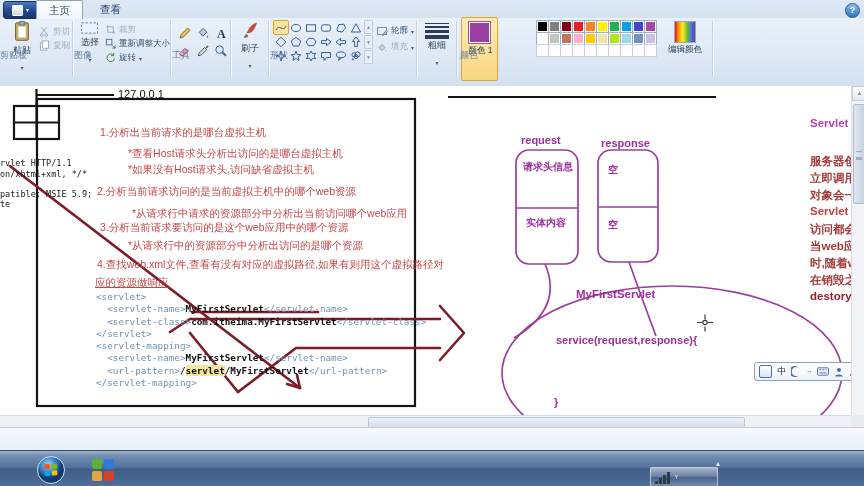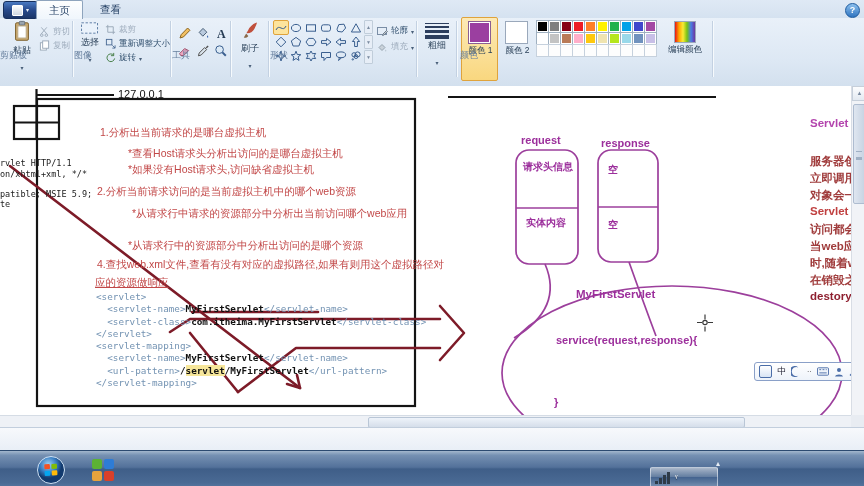--- a/index.html
+++ b/index.html
@@ -323,24 +323,20 @@
       <div style="width:24px;height:4px;background:#2c3e5e"></div>
     </div>
     <div class="lbl">粗细</div>
       <div class="car"></div>
   </div>
   <div class="a gsep" style="left:456px"></div>
 
   <div class="a swbtn sel" style="left:461px;top:17px;width:35px;height:59px">
     <div class="swatch" id="color1-swatch" style="background: rgb(155, 63, 160);"></div>
     <div class="lbl" style="width:26px">颜色 1</div>
-  </div>
-  <div class="a swbtn" style="left:499px;top:17px;width:33px;height:59px">
-    <div class="swatch" id="color2-swatch" style="border-color: rgb(154, 168, 187); background: rgb(255, 255, 255);"></div>
-    <div class="lbl" style="width:26px">颜色 2</div>
   </div>
   <div class="a" id="palette">
       <div class="pcell" style="background: rgb(0, 0, 0);"></div>
       <div class="pcell" style="background: rgb(127, 127, 127);"></div>
       <div class="pcell" style="background: rgb(136, 0, 21);"></div>
       <div class="pcell" style="background: rgb(237, 28, 36);"></div>
       <div class="pcell" style="background: rgb(255, 127, 39);"></div>
       <div class="pcell" style="background: rgb(255, 242, 0);"></div>
       <div class="pcell" style="background: rgb(34, 177, 76);"></div>
       <div class="pcell" style="background: rgb(0, 162, 232);"></div>
@@ -435,20 +431,21 @@
   <div class="dg" style="left:554px;top:396px;font-size:11px">}</div>
 <div class="httpline" style="top: 158px;">rvlet HTTP/1.1</div>
     <div class="httpline" style="top: 169px;">on/xhtml+xml, */*</div>
     <div class="httpline" style="top: 189px;">patible; MSIE 5.9;</div>
     <div class="httpline" style="top: 199px;">te</div>
     <div class="noteline" style="left: 100px; top: 126px;">1.分析出当前请求的是哪台虚拟主机</div>
     <div class="noteline" style="left: 128px; top: 147px;">*查看Host请求头分析出访问的是哪台虚拟主机</div>
     <div class="noteline" style="left: 128px; top: 163px;">*如果没有Host请求头,访问缺省虚拟主机</div>
     <div class="noteline" style="left: 97px; top: 185px;">2.分析当前请求访问的是当前虚拟主机中的哪个web资源</div>
     <div class="noteline" style="left: 132px; top: 207px;">*从请求行中请求的资源部分中分析出当前访问哪个web应用</div>
+    <div class="noteline" style="left: 100px; top: 221px;">3.分析当前请求要访问的是这个web应用中的哪个资源</div>
     <div class="noteline" style="left: 128px; top: 239px;">*从请求行中的资源部分中分析出访问的是哪个资源</div>
     <div class="noteline" style="left: 97px; top: 258px;">4.查找web.xml文件,查看有没有对应的虚拟路径,如果有则用这个虚拟路径对</div>
     <div class="noteline" style="left: 95px; top: 276px; text-decoration: underline;">应的资源做响应</div>
     <div class="sideline" style="top: 117px; color: rgb(179, 68, 173);">Servlet</div>
     <div class="sideline" style="top: 154px; color: rgb(160, 60, 60);">服务器创</div>
     <div class="sideline" style="top: 171px; color: rgb(160, 60, 60);">立即调用</div>
     <div class="sideline" style="top: 188px; color: rgb(160, 60, 60);">对象会一</div>
     <div class="sideline" style="top: 205px; color: rgb(192, 64, 64);">Servlet</div>
     <div class="sideline" style="top: 222px; color: rgb(160, 60, 60);">访问都会</div>
     <div class="sideline" style="top: 239px; color: rgb(160, 60, 60);">当web应</div>

